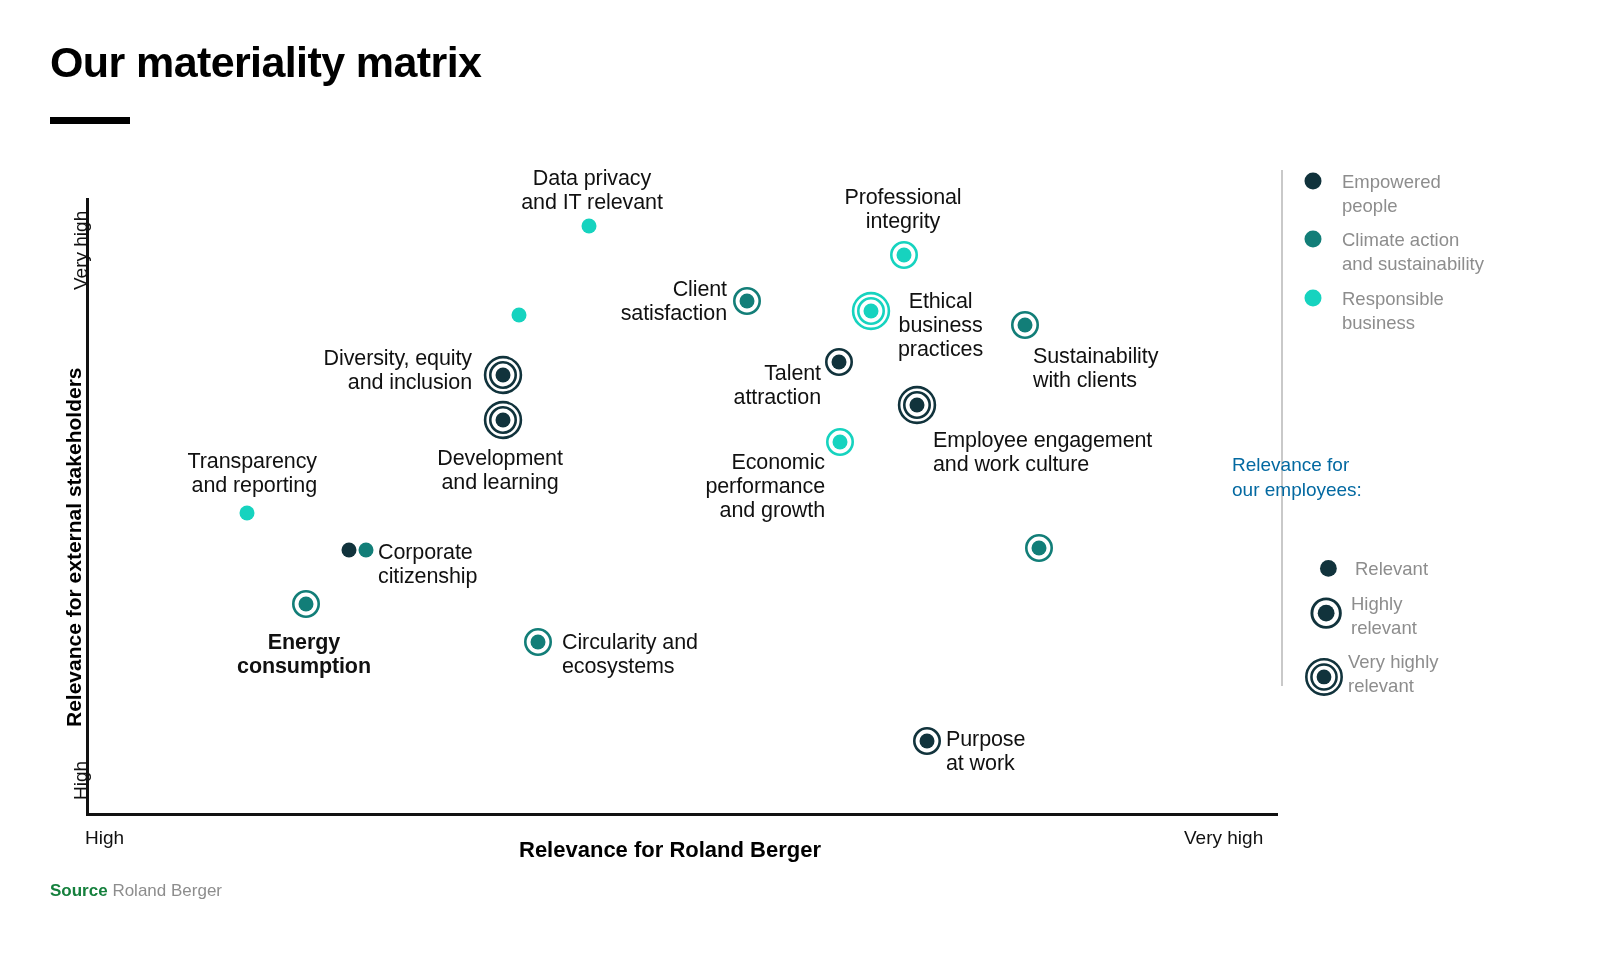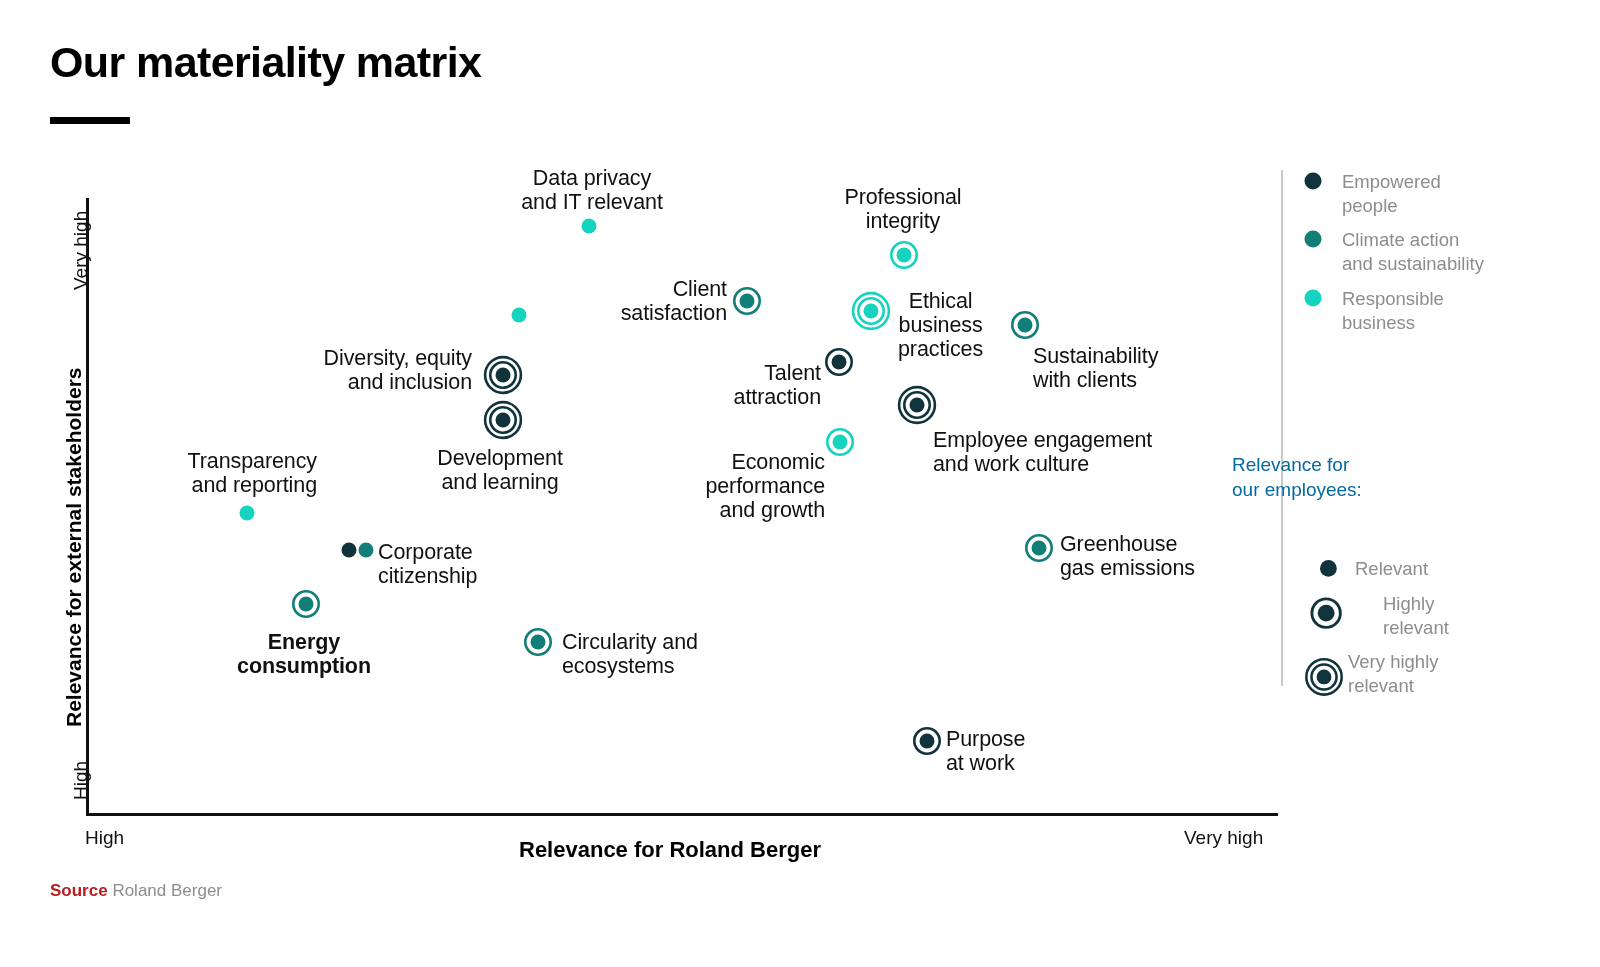--- a/index.html
+++ b/index.html
@@ -60,33 +60,33 @@
   #cat0{left:1300px;top:170px;}
   #cat1{left:1300px;top:228px;}
   #cat2{left:1300px;top:287px;}
   #cat0 .lg-txt,#cat1 .lg-txt,#cat2 .lg-txt{margin-left:16px;}
 
   #rel-heading{
     position:absolute;left:1232px;top:453px;
     font-size:19px;line-height:1.3;color:#0369a1;white-space:pre;
   }
   #rel0{left:1310px;top:556px;}
-  #rel1{left:1306px;top:592px;gap:32px;}
+  #rel1{left:1306px;top:592px;}
   #rel2{left:1302px;top:650px;}
   #rel0 .lg-txt,#rel1 .lg-txt,#rel2 .lg-txt{color:#8d8d8d;}
   #rel0 .lg-sw{width:36px;flex:0 0 36px;}
   #rel1 .lg-sw{width:40px;flex:0 0 40px;}
   #rel2 .lg-sw{width:44px;flex:0 0 44px;}
   #rel0 .lg-txt{margin-left:9px;padding-top:1px;}
   #rel1 .lg-txt{margin-left:5px;}
   #rel2 .lg-txt{margin-left:2px;}
 
   
   #source{position:absolute;left:50px;top:881px;font-size:17px;color:#8d8d8d;}
-  #source b{color:#b91c1c;font-weight:700;}
+  #source b{color:#15803d;font-weight:700;}
   #brand{
     position:absolute;right:48px;top:840px;text-align:left;
     font-size:31px;font-weight:700;line-height:1.02;color:#000;letter-spacing:-0.4px;
   }
 </style>
 </head>
 <body>
 
 <div class="slide">
 
@@ -282,22 +282,20 @@
       <svg width="19" height="19" viewBox="-9.5 -9.5 19 19">
         <circle cx="0" cy="0" r="7.5" fill="#127e78"></circle>
       </svg>
     </div>
     <div class="pt" title="Greenhouse gas emissions" style="left: 1038.81px; top: 547.888px;">
       <svg width="34.599999999999994" height="34.599999999999994" viewBox="-17.299999999999997 -17.299999999999997 34.599999999999994 34.599999999999994">
         <circle cx="0" cy="0" r="12.7" fill="none" stroke="#127e78" stroke-width="2.6"></circle>
         <circle cx="0" cy="0" r="7.5" fill="#127e78"></circle>
       </svg>
     </div>
-    <div class="plabel l" style="left: 1060px; top: 532px;">Greenhouse
-gas emissions</div>
     <div class="pt" title="Energy consumption" style="left: 305.77px; top: 603.944px;">
       <svg width="34.599999999999994" height="34.599999999999994" viewBox="-17.299999999999997 -17.299999999999997 34.599999999999994 34.599999999999994">
         <circle cx="0" cy="0" r="12.7" fill="none" stroke="#127e78" stroke-width="2.6"></circle>
         <circle cx="0" cy="0" r="7.5" fill="#127e78"></circle>
       </svg>
     </div>
     <div class="plabel c" style="left: 304px; top: 630px; font-weight: bold;">Energy
 consumption</div>
     <div class="pt" title="Circularity and ecosystems" style="left: 537.82px; top: 641.52px;">
       <svg width="34.599999999999994" height="34.599999999999994" viewBox="-17.299999999999997 -17.299999999999997 34.599999999999994 34.599999999999994">

